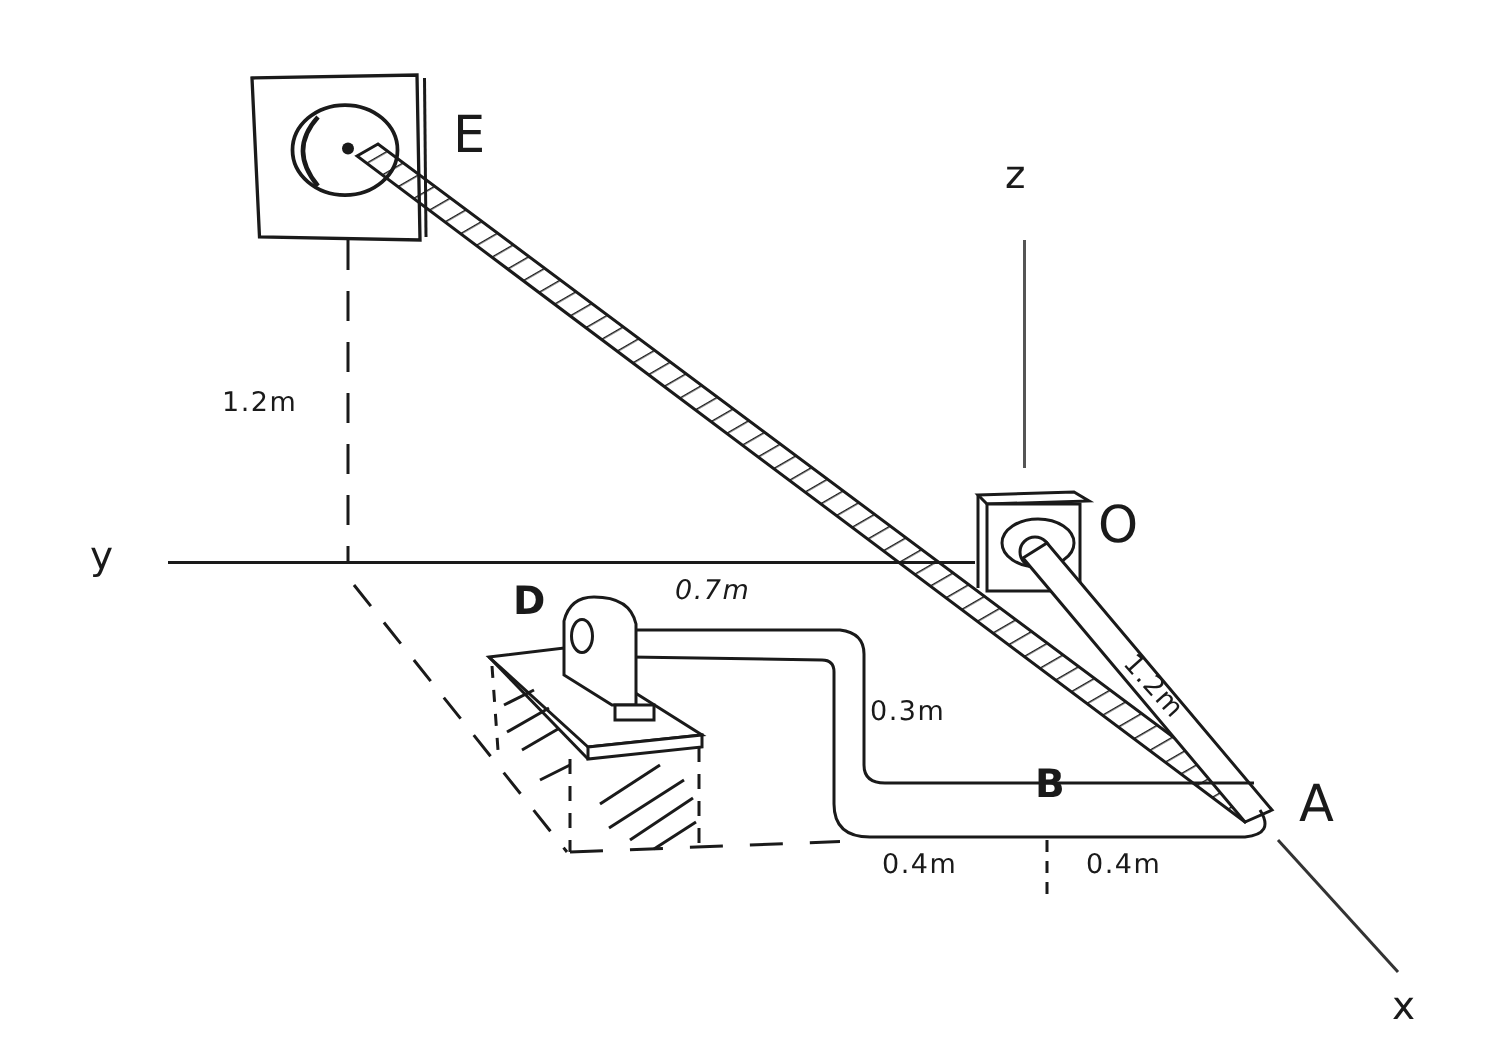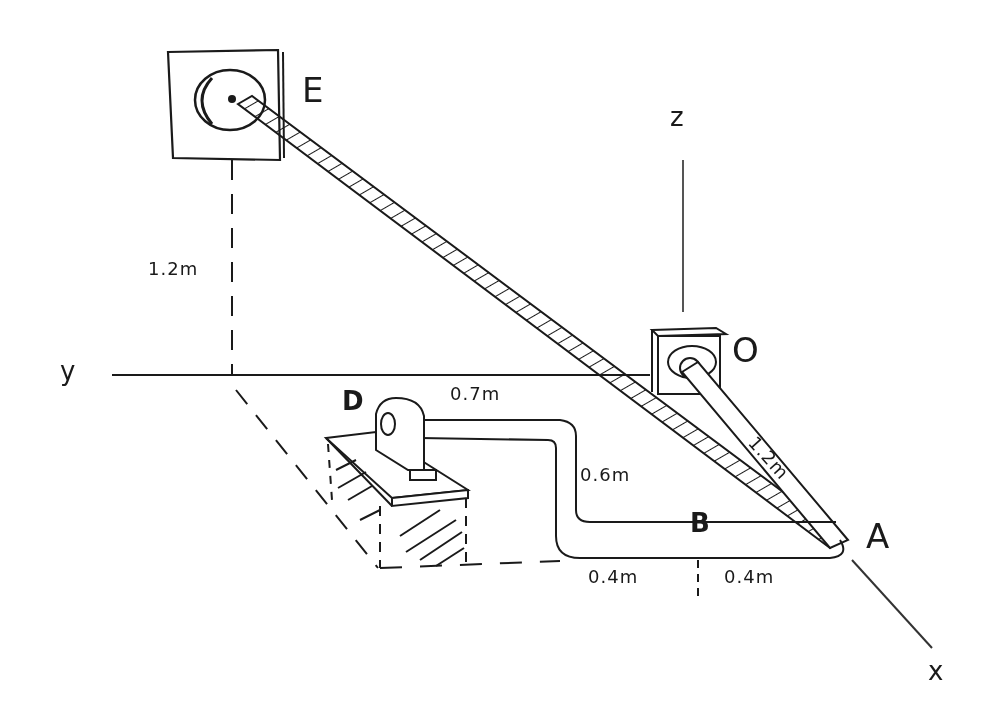--- a/index.html
+++ b/index.html
@@ -94,18 +94,18 @@
   <span class="lbl big" style="left:732px;top:330px;">O</span>
   <span class="lbl med" style="left:342px;top:386px;font-weight:bold;">D</span>
   <span class="lbl med" style="left:690px;top:508px;font-weight:bold;">B</span>
   <span class="lbl big" style="left:866px;top:516px;">A</span>
 
   <span class="lbl axis" style="left:670px;top:102px;">z</span>
   <span class="lbl axis" style="left:60px;top:356px;">y</span>
   <span class="lbl axis" style="left:928px;top:656px;">x</span>
 
   <span class="lbl dim" style="left:148px;top:258px;">1.2m</span>
-  <span class="lbl dim" style="left:450px;top:383px;">0.7m</span>
-  <span class="lbl dim" style="left:580px;top:464px;">0.6m</span>
+  <span class="lbl dim" style="left:450px;top:383px;font-style:italic;">0.7m</span>
+  <span class="lbl dim" style="left:580px;top:464px;">0.3m</span>
   <span class="lbl dim" style="left:588px;top:566px;">0.4m</span>
   <span class="lbl dim" style="left:724px;top:566px;">0.4m</span>
   <span class="lbl dim" style="left:760px;top:432px;transform:rotate(48deg);transform-origin:left top;">1.2m</span>
 </div>
 
 </body></html>

